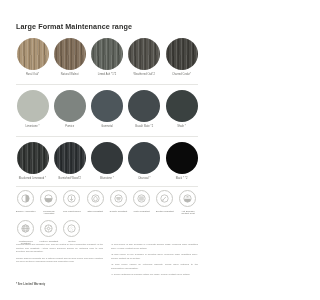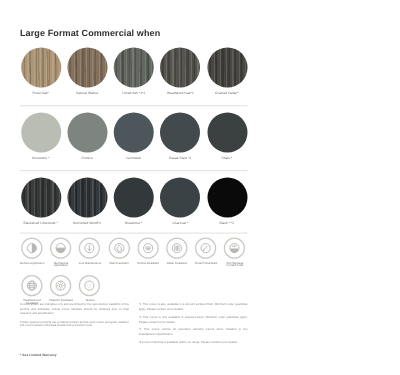--- a/index.html
+++ b/index.html
@@ -72,21 +72,21 @@
   .footer{
     position:absolute;left:16px;top:283px;
     font-size:2.6px;font-weight:bold;color:#5c5c58;letter-spacing:.05px;
   }
 </style>
 </head>
 <body>
 
 <div class="page">
 
-  <div class="title">Large Format Commercial when</div>
+  <div class="title">Large Format Maintenance range</div>
 
   <div class="row" id="row-0" style="top:38px">
     <div class="row-inner" id="row-inner-0">
         <div class="swatch-cell">
           <div class="swatch grain" style="background: rgb(168, 144, 112);"></div>
           <div class="swatch-label">Rural Oak*</div>
         </div>
         <div class="swatch-cell">
           <div class="swatch grain" style="background: rgb(125, 106, 85);"></div>
           <div class="swatch-label">Natural Walnut</div>

